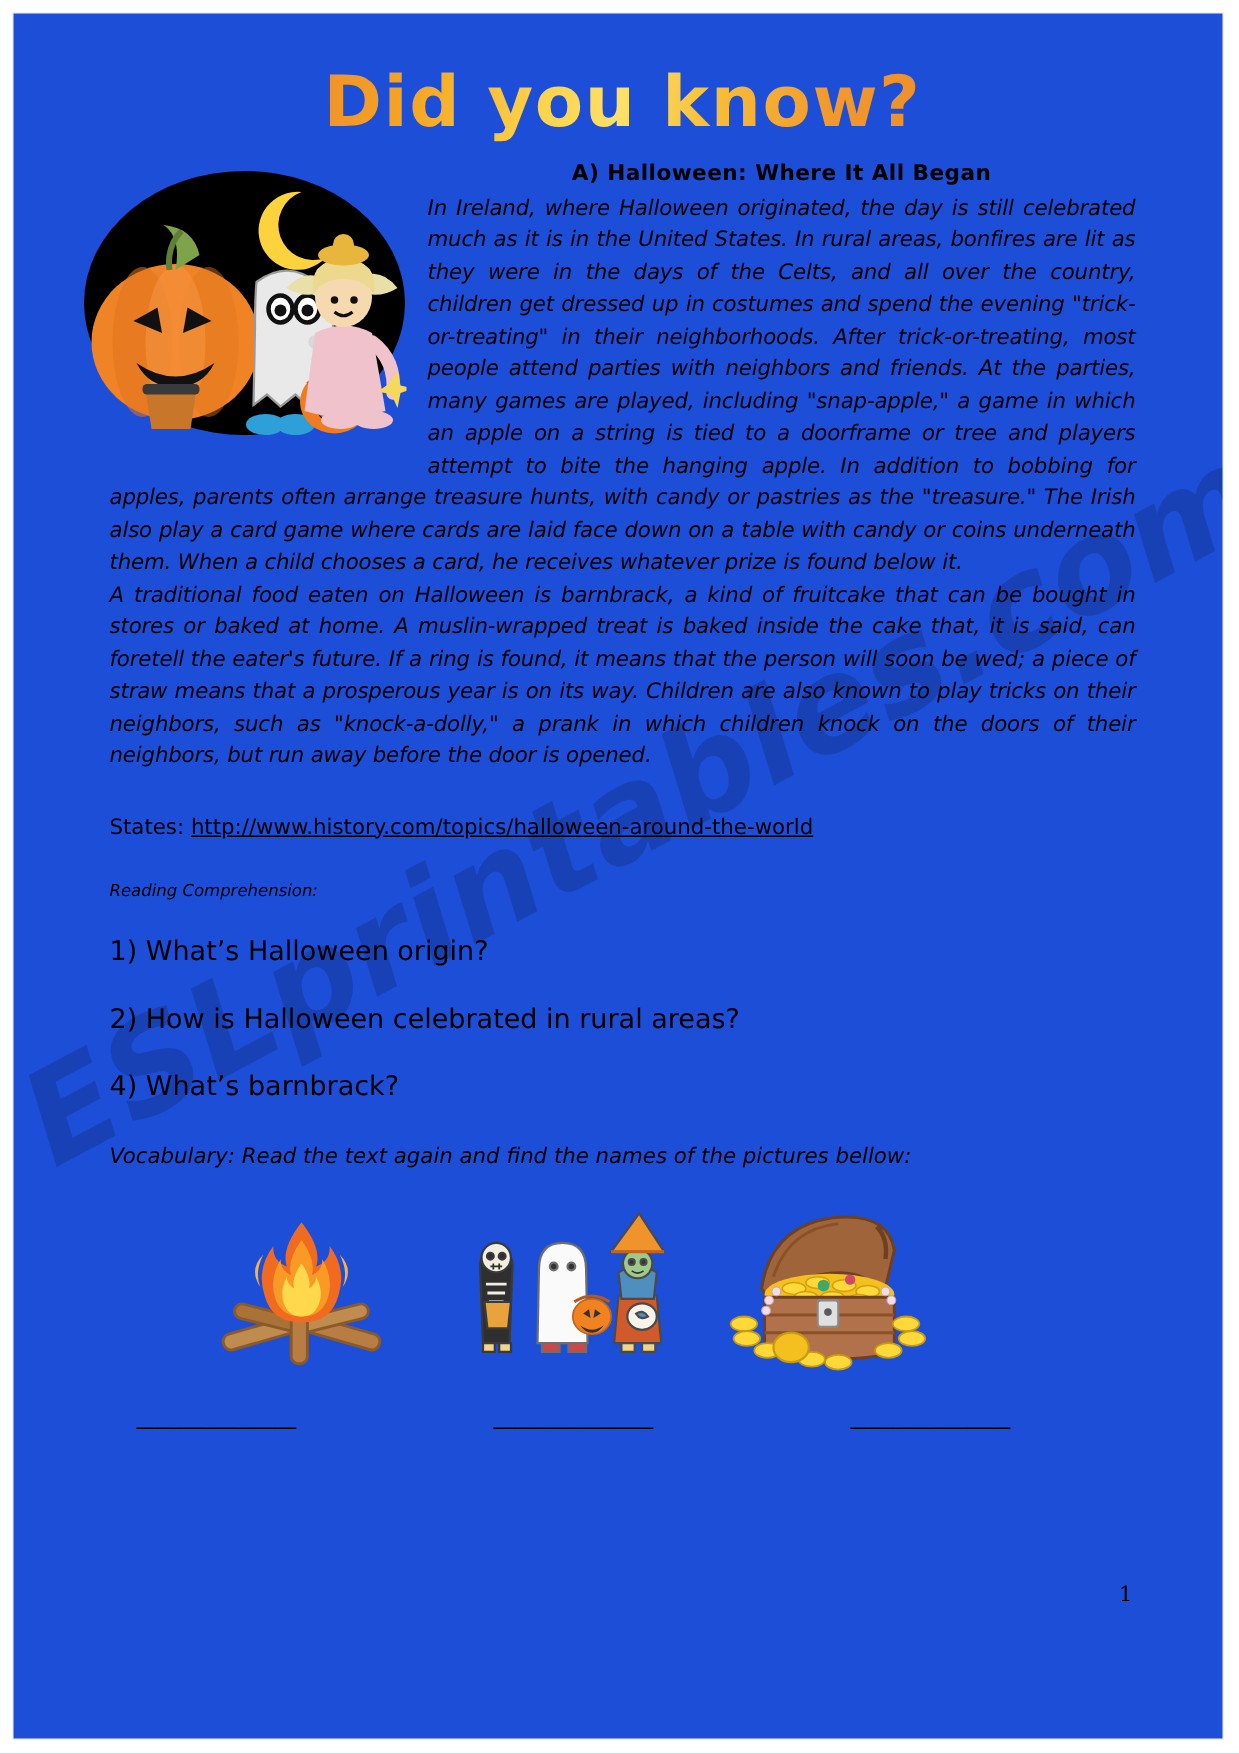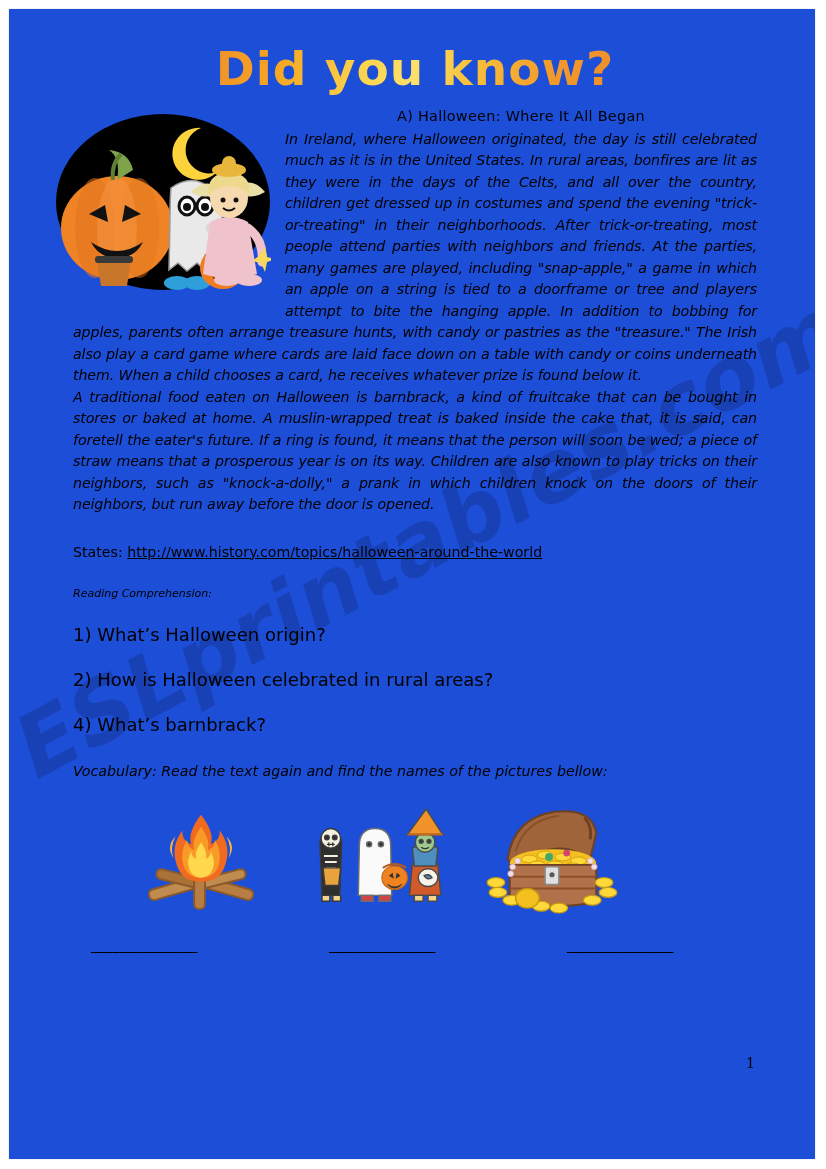--- a/index.html
+++ b/index.html
@@ -60,21 +60,21 @@
   
   .body-text {
     font-family: "DejaVu Sans", sans-serif;
     font-size: 14.2px;
     line-height: 21.5px;
     color: #000;
     text-align: justify;
     letter-spacing: -0.1px;
   }
   .heading-a {
-    font-weight: normal;
+    font-weight: bold;
     font-size: 14.4px;
     text-align: center;
     margin: 0 0 1px 0;
     letter-spacing: 0.3px;
   }
 
   .illus {
     float: left;
     width: 216px;
     height: 190px;

